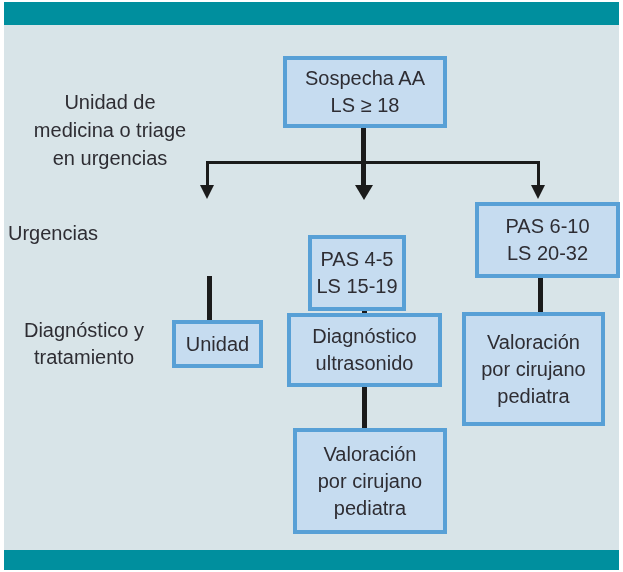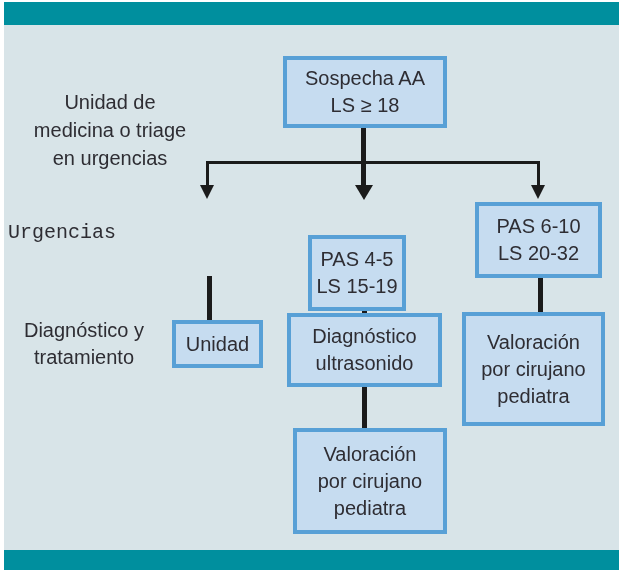--- a/index.html
+++ b/index.html
@@ -52,29 +52,29 @@
   .arrowhead.big{
     border-left:9px solid transparent;
     border-right:9px solid transparent;
     border-top:15px solid var(--connector);
   }
 
   
   #node-root{left:283px;top:56px;width:164px;height:72px;}
   #node-pas1{left:155px;top:202px;width:108px;height:75px;}
   #node-pas2{left:308px;top:202px;width:98px;height:76px;margin-top:33px;}
-  #node-pas3{left:475px;top:202px;width:127px;height:76px;}
+  #node-pas3{left:475px;top:202px;width:145px;height:76px;}
   #node-egreso{left:172px;top:320px;width:91px;height:48px;}
   #node-observacion{left:287px;top:313px;width:155px;height:74px;}
   #node-valoracion-right{left:462px;top:312px;width:143px;height:114px;}
   #node-valoracion-mid{left:293px;top:428px;width:154px;height:106px;}
 
   
   #label-triage{left:15px;top:53px;width:190px;margin-top:35px;}
-  #label-urgencias{left:8px;top:219px;width:120px;text-align:left;font-family:Liberation Mono, monospace;}
+  #label-urgencias{left:8px;top:219px;width:120px;text-align:left;}
   #label-diagnostico{left:8px;top:317px;width:152px;line-height:27px;text-align:center;}
 
   
   #stub-root{left:361px;top:127px;width:5px;height:60px;}
   #branch-hline{left:206px;top:161px;width:333px;height:3px;}
   #vline-left{left:206px;top:161px;width:3px;height:25px;}
   #vline-right{left:537px;top:161px;width:3px;height:25px;}
   #arrow-left{left:200px;top:185px;}
   #arrow-mid{left:355px;top:185px;}
   #arrow-right{left:531px;top:185px;}

